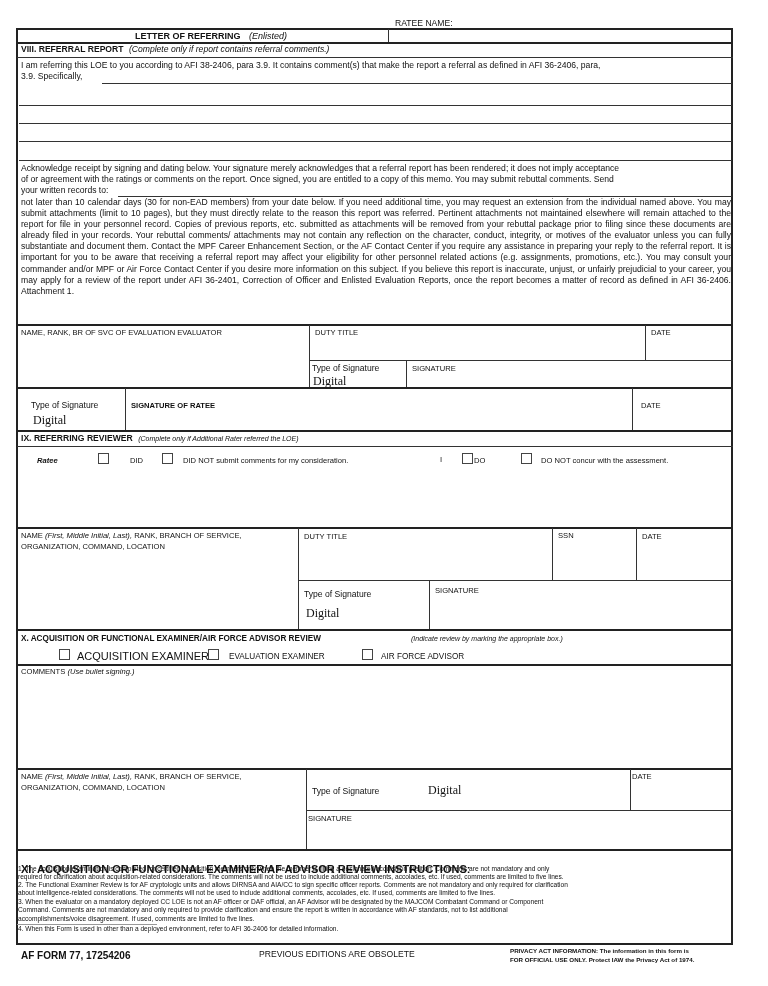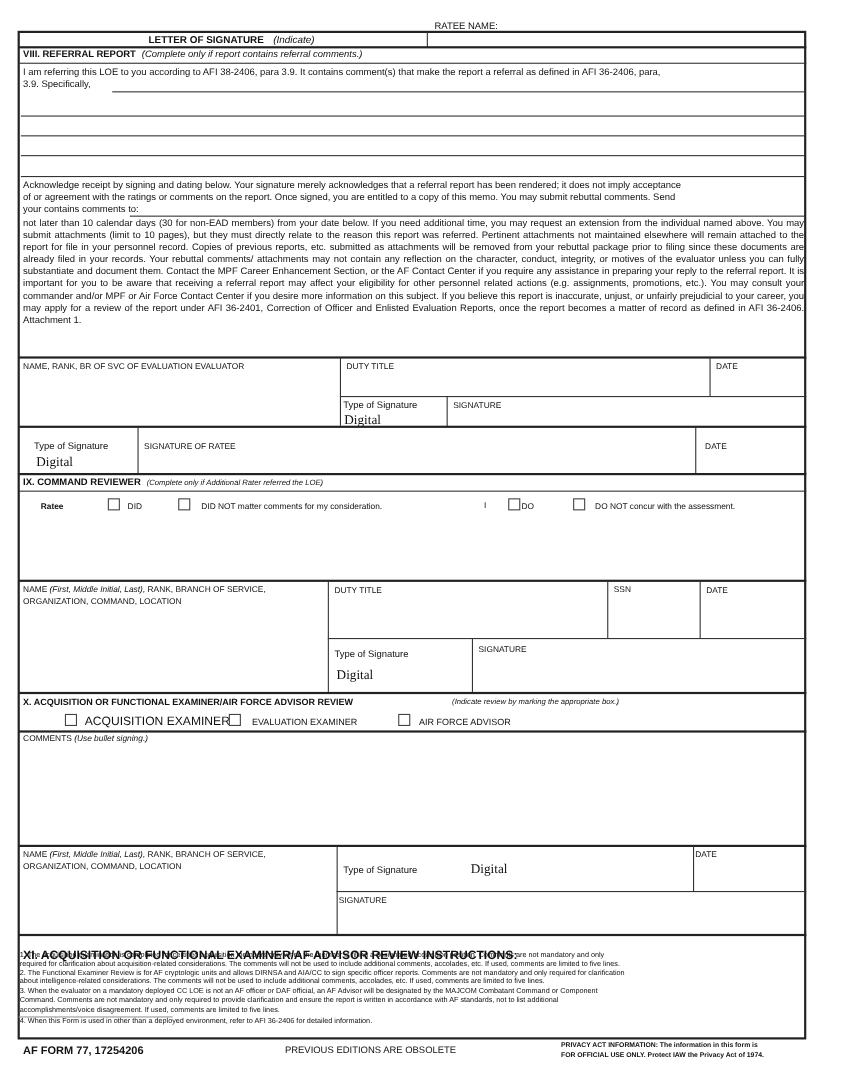--- a/index.html
+++ b/index.html
@@ -19,22 +19,22 @@
   .cb { position:absolute; width:11px; height:11px; border:1px solid #444; box-sizing:border-box; background:#fff; cursor:pointer; }
   .ins { position:absolute; font-size:6.6px; line-height:8.2px; white-space:nowrap; }
   .field { position:absolute; }
 </style>
 </head>
 <body>
 
 <div class="frame"></div>
 
 <div class="t b" style="left:135px; top:31px; font-size:9px;">
-  <span>LETTER OF SIGNATURE</span>
-  <span class="i" style="margin-left:6px;">(Indicate)</span>
+  <span>LETTER OF REFERRING</span>
+  <span class="i" style="margin-left:6px;">(Enlisted)</span>
 </div>
 <div class="vl" style="left:388px; top:29px; height:14px;"></div>
 <div class="t" style="left:395px; top:18px;">RATEE NAME:</div>
 <div class="field" style="left:460px; top:29px; width:272px; height:14px;"></div>
 <div class="hlb" style="left:17px; top:42px; width:716px;"></div>
 
 <div class="t b" style="left:21px; top:44px;">
   <span>VIII.  REFERRAL REPORT</span>
   <span class="i" style="margin-left:3px;">(Complete only if report contains referral comments.)</span>
 </div>
@@ -44,21 +44,21 @@
 <div class="field" style="left:102px; top:70px; width:629px; height:13px;"></div>
 <div class="hl" style="left:102px; top:83px; width:630px;"></div>
 <div class="field" style="left:19px; top:85px; width:712px; height:75px;"></div>
 <div class="hl" style="left:19px; top:105px; width:713px;"></div>
 <div class="hl" style="left:19px; top:123px; width:713px;"></div>
 <div class="hl" style="left:19px; top:141px; width:713px;"></div>
 <div class="hl" style="left:19px; top:160px; width:713px;"></div>
 
 <div class="t" style="left:21px; top:163px;">Acknowledge receipt by signing and dating below.  Your signature merely acknowledges that a referral report has been rendered; it does not imply  acceptance</div>
 <div class="t" style="left:21px; top:174px;">of or agreement with the ratings or comments on the report.  Once signed, you are entitled to a copy of this memo.  You may submit rebuttal comments.  Send</div>
-<div class="t" style="left:21px; top:185px;">your contains comments to:</div>
+<div class="t" style="left:21px; top:185px;">your written records to:</div>
 <div class="field" style="left:118px; top:184px; width:614px; height:12px;"></div>
 <div class="hl" style="left:118px; top:196px; width:614px;"></div>
 <div class="para" style="left:21px; top:197px; width:710px;">not later than 10 calendar days (30 for non-EAD members) from your date below.  If you need additional time, you may request an extension from the  individual named above.  You may submit attachments (limit to 10 pages), but they must directly relate to the reason this report was referred.  Pertinent attachments not maintained elsewhere will remain attached to the report for file in your personnel record.  Copies of previous reports, etc. submitted as attachments will be removed from your rebuttal package prior to filing since these documents are already filed in your records.  Your rebuttal comments/ attachments may not contain any reflection on the character, conduct, integrity, or motives of the evaluator unless you can fully substantiate and  document them.  Contact the MPF Career Enhancement Section, or the AF Contact Center if you require any assistance in preparing your reply to the referral report.  It is important for you to be aware that receiving a referral report may affect your eligibility for other personnel related actions (e.g.  assignments, promotions, etc.).  You may consult your commander and/or MPF or Air Force Contact Center if you desire more information on this subject.  If you believe this report is inaccurate, unjust, or unfairly prejudicial to your career, you may apply for a review of the report under AFI 36-2401, Correction of Officer and Enlisted Evaluation Reports, once the report becomes a matter of record as defined in AFI 36-2406. Attachment 1.</div>
 
 <div class="hlb" style="left:17px; top:324px; width:716px;"></div>
 <div class="lbl" style="left:21px; top:328px;">NAME, RANK, BR OF SVC OF EVALUATION EVALUATOR</div>
 <div class="field" style="left:19px; top:340px; width:288px; height:45px;"></div>
 <div class="vl" style="left:309px; top:325px; height:62px;"></div>
 <div class="lbl" style="left:315px; top:328px;">DUTY TITLE</div>
 <div class="field" style="left:311px; top:340px; width:330px; height:18px;"></div>
@@ -69,37 +69,37 @@
 <div class="t" style="left:312px; top:363px;">Type of Signature</div>
 <div class="digital" style="left:313px; top:374px;">Digital</div>
 <div class="vl" style="left:406px; top:360px; height:28px;"></div>
 <div class="lbl" style="left:412px; top:364px;">SIGNATURE</div>
 <div class="field" style="left:408px; top:374px; width:323px; height:13px;"></div>
 
 <div class="hlb" style="left:17px; top:387px; width:716px;"></div>
 <div class="t" style="left:31px; top:400px;">Type of Signature</div>
 <div class="digital" style="left:33px; top:413px;">Digital</div>
 <div class="vl" style="left:125px; top:388px; height:42px;"></div>
-<div class="lbl" style="left:131px; top:401px;">SIGNATURE OF RATEE</div>
+<div class="lbl" style="left:131px; top:401px;font-weight:bold;">SIGNATURE OF RATEE</div>
 <div class="field" style="left:127px; top:412px; width:505px; height:17px;"></div>
 <div class="vl" style="left:632px; top:388px; height:42px;"></div>
 <div class="lbl" style="left:641px; top:401px;">DATE</div>
 <div class="field" style="left:634px; top:412px; width:97px; height:17px;"></div>
 
 <div class="hlb" style="left:17px; top:430px; width:716px;"></div>
 <div class="t b" style="left:21px; top:433px;">
-  <span>IX.  COMMAND REVIEWER</span>
+  <span>IX.  REFERRING REVIEWER</span>
   <span class="i" style="font-size:7px; margin-left:3px;">(Complete only if Additional Rater referred the LOE)</span>
 </div>
 <div class="hl" style="left:17px; top:446px; width:716px;"></div>
-<div class="lbl b" style="left:37px; top:456px;">Ratee</div>
+<div class="lbl b" style="left:37px; top:456px;font-style:italic;">Ratee</div>
 <div class="cb" style="left:98px; top:453px;"></div>
-<div class="lbl" style="left:116px; top:456px;">DID</div>
+<div class="lbl" style="left:130px; top:456px;">DID</div>
 <div class="cb" style="left:162px; top:453px;"></div>
-<div class="lbl" style="left:183px; top:456px;">DID NOT matter comments for my consideration.</div>
+<div class="lbl" style="left:183px; top:456px;">DID NOT submit comments for my consideration.</div>
 <div class="lbl" style="left:440px; top:455px;">I</div>
 <div class="cb" style="left:462px; top:453px;"></div>
 <div class="lbl" style="left:474px; top:456px;">DO</div>
 <div class="cb" style="left:521px; top:453px;"></div>
 <div class="lbl" style="left:541px; top:456px;">DO NOT concur with the assessment.</div>
 <div class="field" style="left:19px; top:470px; width:712px; height:55px;"></div>
 
 <div class="hlb" style="left:17px; top:527px; width:716px;"></div>
 <div class="lbl" style="left:21px; top:531px;">
   <span>NAME</span>

